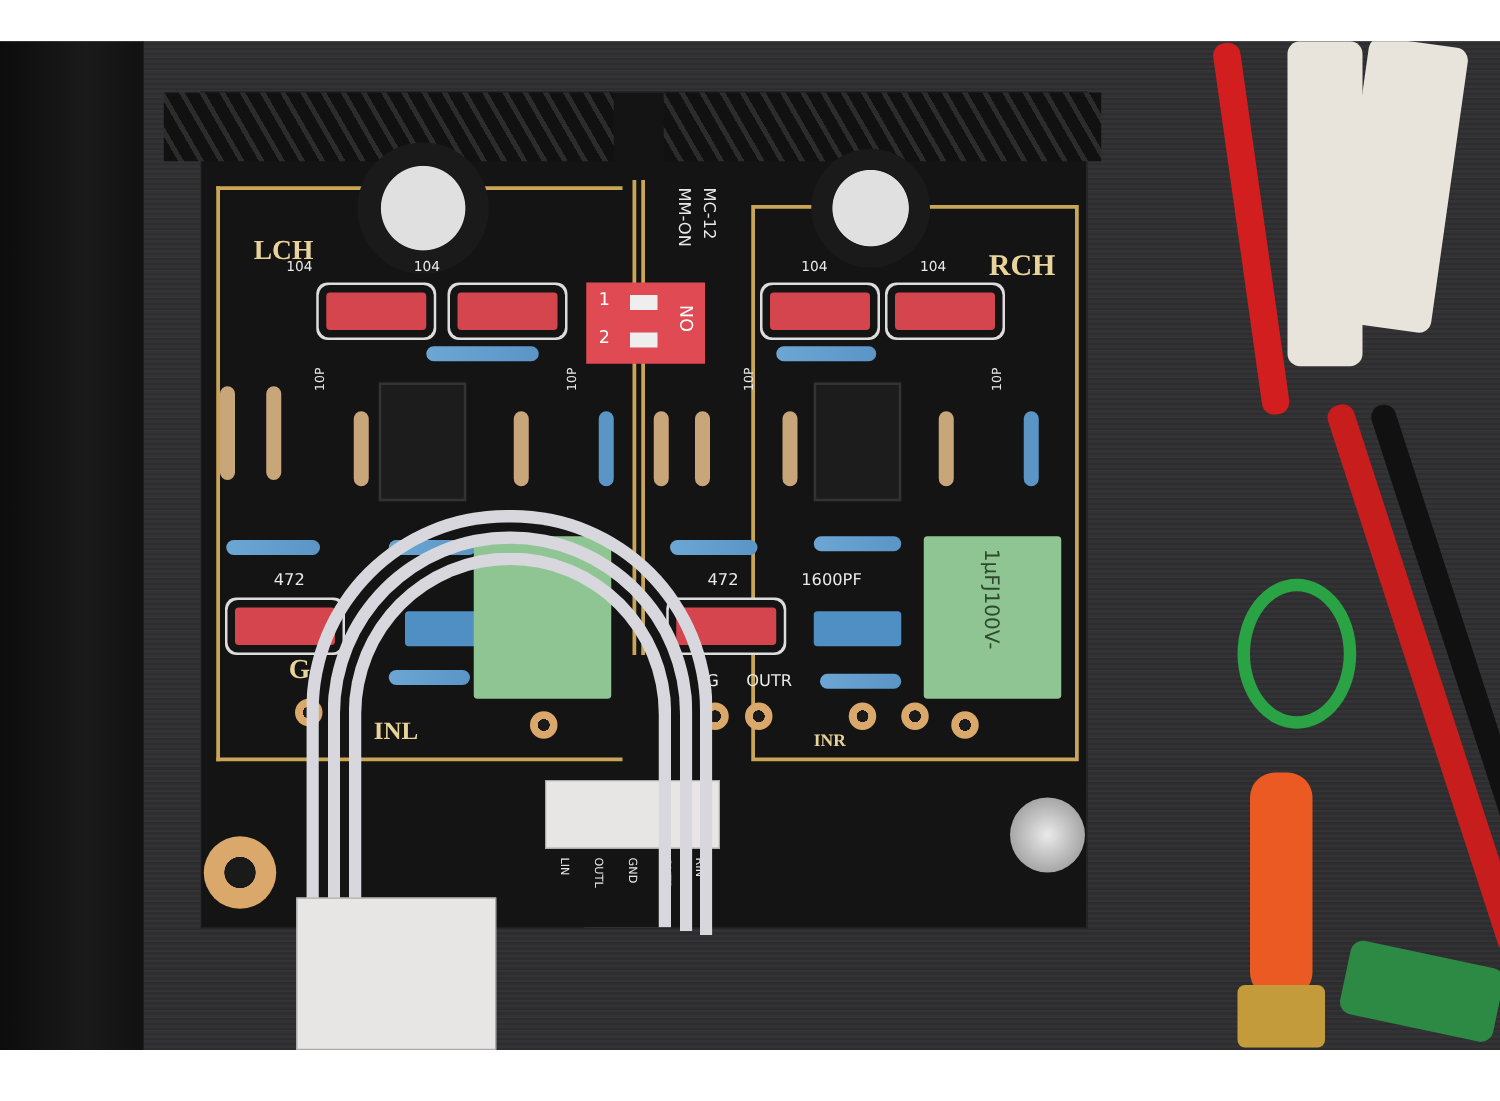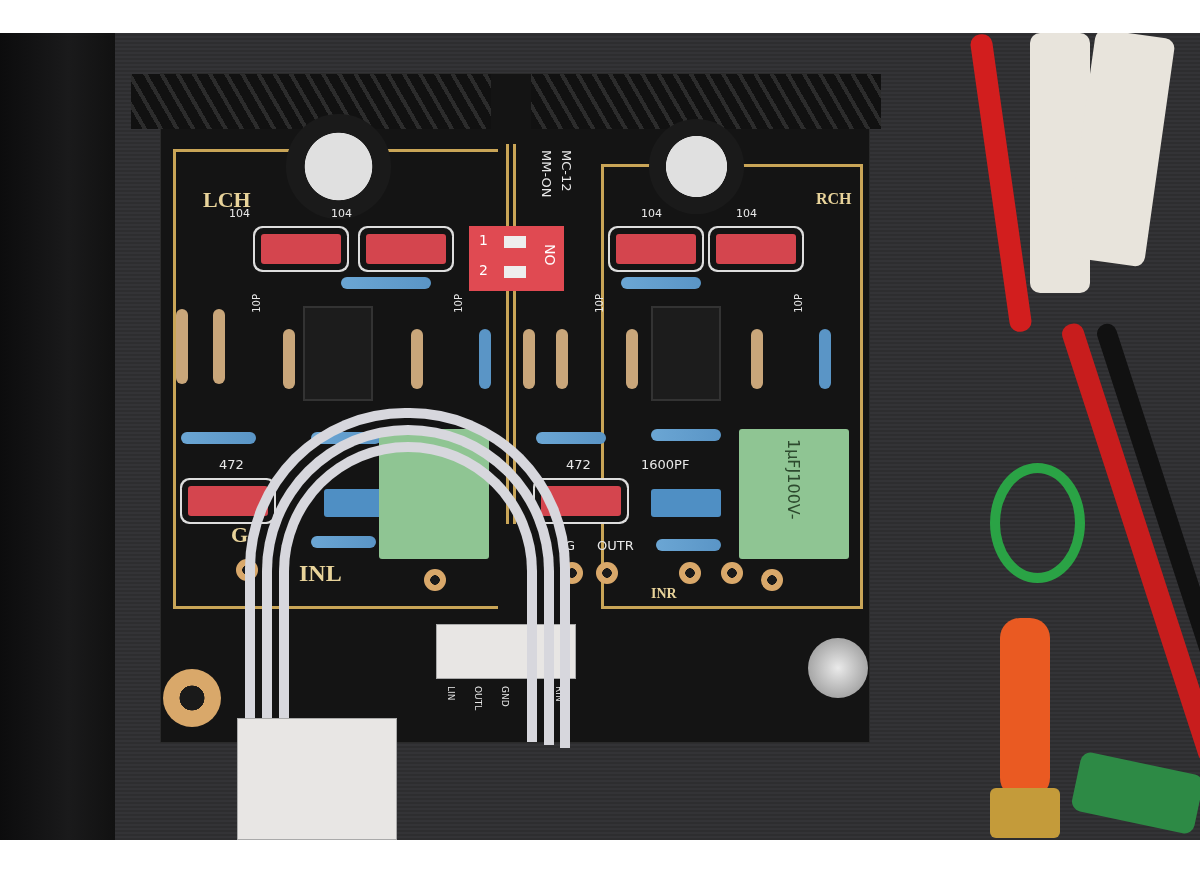--- a/index.html
+++ b/index.html
@@ -38,21 +38,21 @@
     <div class="heatsink" style="left:370px;width:350px;"></div>
 
     <div class="gold-line" style="left:12px;top:75px;width:325px;height:460px;border-right:none;"></div>
     <div class="gold-line" style="left:440px;top:90px;width:262px;height:445px;"></div>
     <div class="gold-line" style="left:345px;top:70px;width:10px;height:380px;border-width:0 3px 0 3px;"></div>
 
     <div class="elcap" style="left:125px;top:40px;width:105px;height:105px;"></div>
     <div class="elcap" style="left:488px;top:45px;width:95px;height:95px;"></div>
 
     <div class="label" style="left:42px;top:113px;font-size:22px;">LCH</div>
-    <div class="label" style="left:630px;top:116px;font-size:16px;margin-left:25px;">RCH</div>
+    <div class="label" style="left:630px;top:126px;font-size:24px;">RCH</div>
     <div class="label white" style="left:398px;top:76px;writing-mode:vertical-rl;">MC-12</div>
     <div class="label white" style="left:378px;top:76px;writing-mode:vertical-rl;">MM-ON</div>
 
     <div class="label white" style="left:68px;top:133px;font-size:11px;">104</div>
     <div class="label white" style="left:170px;top:133px;font-size:11px;">104</div>
     <div class="label white" style="left:480px;top:133px;font-size:11px;">104</div>
     <div class="label white" style="left:575px;top:133px;font-size:11px;">104</div>
 
     <div class="cap-red" style="left:100px;top:160px;"></div>
     <div class="cap-red" style="left:205px;top:160px;"></div>
@@ -104,21 +104,21 @@
     <div class="cap-red" style="left:380px;top:412px;"></div>
     <div class="cap-blue" style="left:163px;top:415px;"></div>
     <div class="cap-blue" style="left:490px;top:415px;"></div>
 
     <div class="cap-green" style="left:218px;top:355px;"></div>
     <div class="cap-green" style="left:578px;top:355px;">
       <span style="position:absolute;left:45px;top:10px;writing-mode:vertical-rl;font-family:'DejaVu Sans',sans-serif;font-size:16px;color:#2d4a2e;">1μFJ100V-</span>
     </div>
 
     <div class="label" style="left:70px;top:448px;font-size:22px;">G</div>
-    <div class="label" style="left:138px;top:486px;font-size:24px;">INL</div>
+    <div class="label" style="left:138px;top:500px;font-size:20px;">INL</div>
     <div class="label white" style="left:404px;top:464px;">G</div>
     <div class="label white" style="left:436px;top:464px;">OUTR</div>
     <div class="label" style="left:490px;top:512px;font-size:14px;">INR</div>
 
     <div class="pad" style="left:75px;top:485px;"></div>
     <div class="pad" style="left:400px;top:488px;"></div>
     <div class="pad" style="left:435px;top:488px;"></div>
     <div class="pad" style="left:518px;top:488px;"></div>
     <div class="pad" style="left:560px;top:488px;"></div>
     <div class="pad" style="left:263px;top:495px;"></div>

